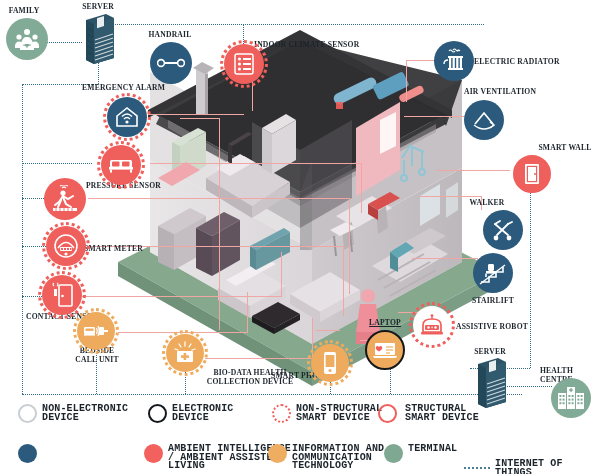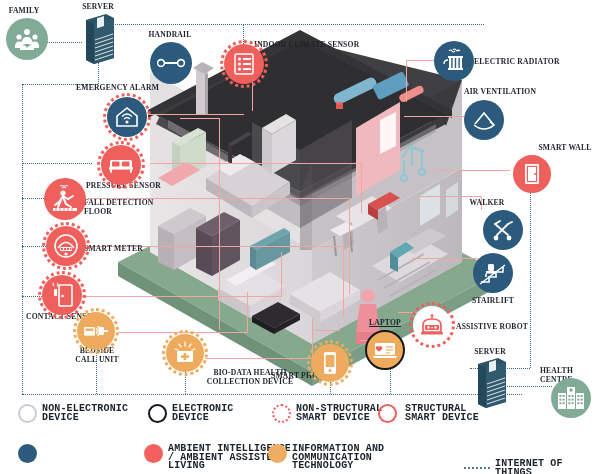--- a/index.html
+++ b/index.html
@@ -336,21 +336,21 @@
 
   <div class="lab" style="left:464px;top:87px;width:110px;">AIR VENTILATION</div>
   <div class="badge b-navy" style="left:464px;top:100px;width:40px;height:40px;">
     <svg width="26" height="24" viewBox="0 0 26 24">
       <path d="M4 16 L13 5 L22 16" fill="none" stroke="#fff" stroke-width="1.7"></path>
       <path d="M3 17 q10 8 20 0" fill="none" stroke="#fff" stroke-width="1.5"></path>
       <path d="M19 14 l4 3 l-4 3" fill="none" stroke="#fff" stroke-width="1.5"></path>
     </svg>
   </div>
 
-  <div class="lab" style="left:76px;top:83px;width:120px;">EMERGENCY ALARM</div>
+  <div class="lab" style="left:82px;top:83px;width:120px;">EMERGENCY ALARM</div>
   <div class="scal" style="left:107px;top:97px;width:40px;height:40px;">
     <div class="badge b-navy" style="left:0;top:0;width:40px;height:40px;">
       <svg width="26" height="24" viewBox="0 0 26 24">
         <path d="M3 11 L13 3 L23 11 L23 21 L3 21 Z" fill="none" stroke="#fff" stroke-width="1.6"></path>
         <circle cx="13" cy="17" r="1.6" fill="#fff"></circle>
         <path d="M10 14 q3 -3 6 0" fill="none" stroke="#fff" stroke-width="1.4"></path>
         <path d="M8 11.5 q5 -5 10 0" fill="none" stroke="#fff" stroke-width="1.4"></path>
       </svg>
     </div>
   </div>
@@ -362,22 +362,20 @@
         <rect x="2" y="4" width="22" height="8" rx="1.5" fill="#fff"></rect>
         <rect x="4" y="5.5" width="7.5" height="5" rx="1" fill="#ef5f5c"></rect>
         <rect x="14" y="5.5" width="7.5" height="5" rx="1" fill="#ef5f5c"></rect>
         <rect x="1" y="11" width="24" height="2.6" fill="#fff"></rect>
         <rect x="2" y="13.6" width="2" height="3" fill="#fff"></rect>
         <rect x="22" y="13.6" width="2" height="3" fill="#fff"></rect>
       </svg>
     </div>
   </div>
 
-  <div class="lab" style="left:84px;top:198px;width:96px;">FALL DETECTION
-FLOOR</div>
   <div class="badge b-red" style="left:44px;top:178px;width:42px;height:42px;">
     <svg width="28" height="28" viewBox="0 0 28 28">
       <g stroke="#fff" stroke-width="1.2" fill="none" opacity=".9">
         <path d="M11 3 q2 -2 4 0"></path>
           <path d="M9 1 q4 -2 8 0"></path>
       </g>
       <circle cx="12" cy="8" r="2.6" fill="#fff"></circle>
       <path d="M12 11 L8 17 L4 20" stroke="#fff" stroke-width="2" fill="none" stroke-linecap="round"></path>
       <path d="M12 11 L17 14 L22 11" stroke="#fff" stroke-width="2" fill="none" stroke-linecap="round"></path>
       <path d="M12 12 L15 19 L20 22" stroke="#fff" stroke-width="2" fill="none" stroke-linecap="round"></path>
@@ -619,19 +617,23 @@
       <div class="lg-txt">AMBIENT INTELLIGENCE
 / AMBIENT ASSISTED
 LIVING</div>
     </div>
     <div class="lg-item" style="left:268px;top:46px;">
       <div class="lg-dot d-orange"></div>
       <div class="lg-txt">INFORMATION AND
 COMMUNICATION
 TECHNOLOGY</div>
     </div>
+    <div class="lg-item" style="left:384px;top:46px;">
+      <div class="lg-dot d-green"></div>
+      <div class="lg-txt">TERMINAL</div>
+    </div>
     <div class="lg-item" style="left:464px;top:46px;margin-top:15px;">
       <div class="lg-dashline"></div>
       <div class="lg-txt">INTERNET OF THINGS</div>
     </div>
   </div>
 
 </div>
 
 </body></html>

